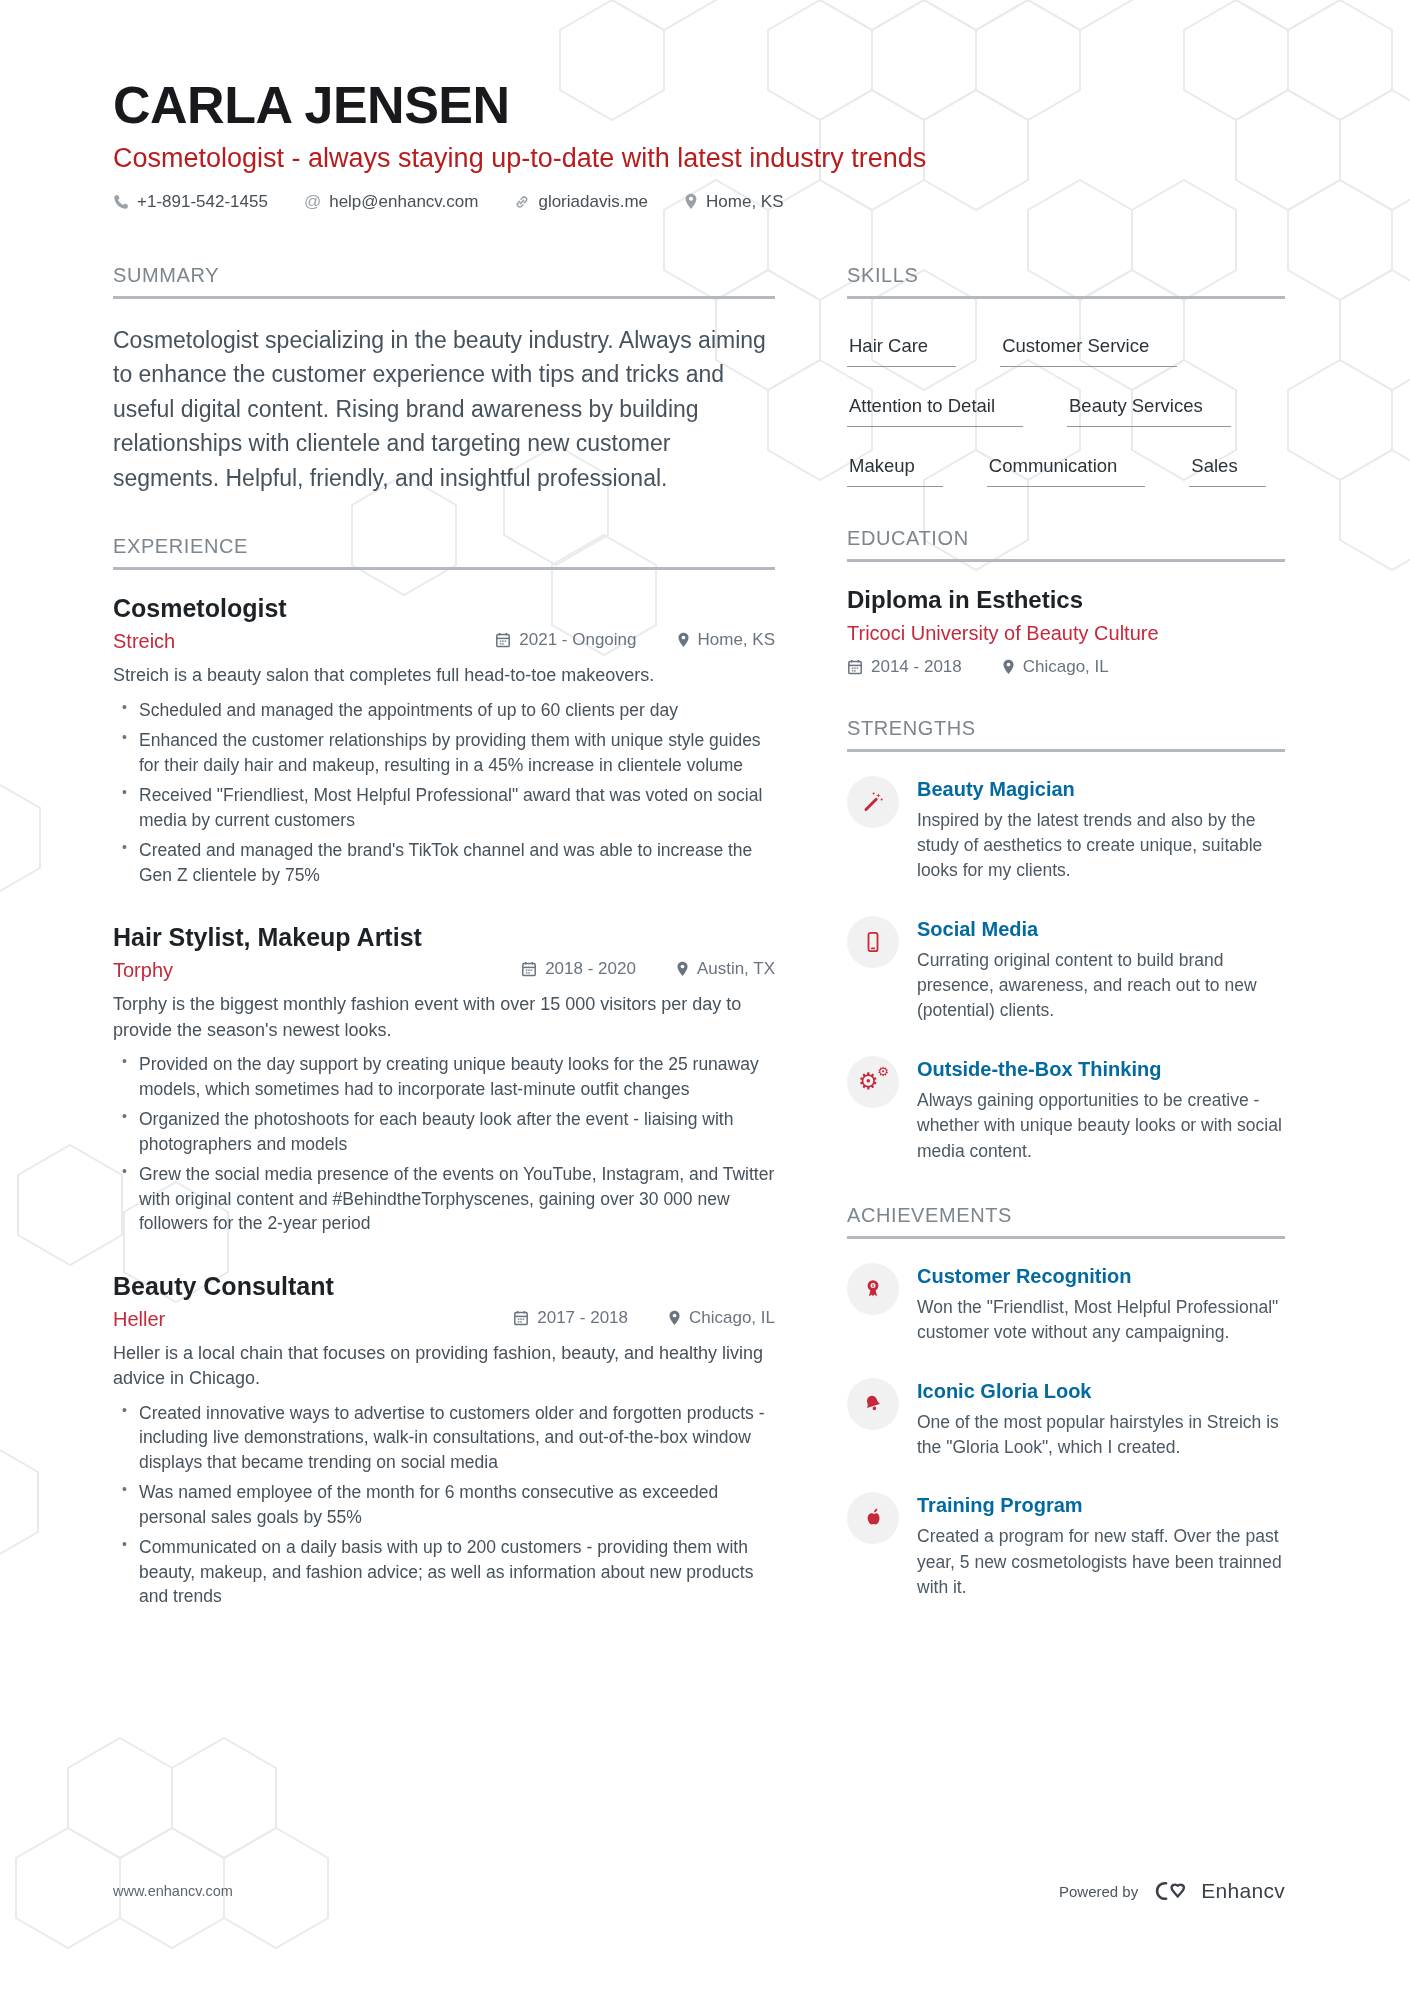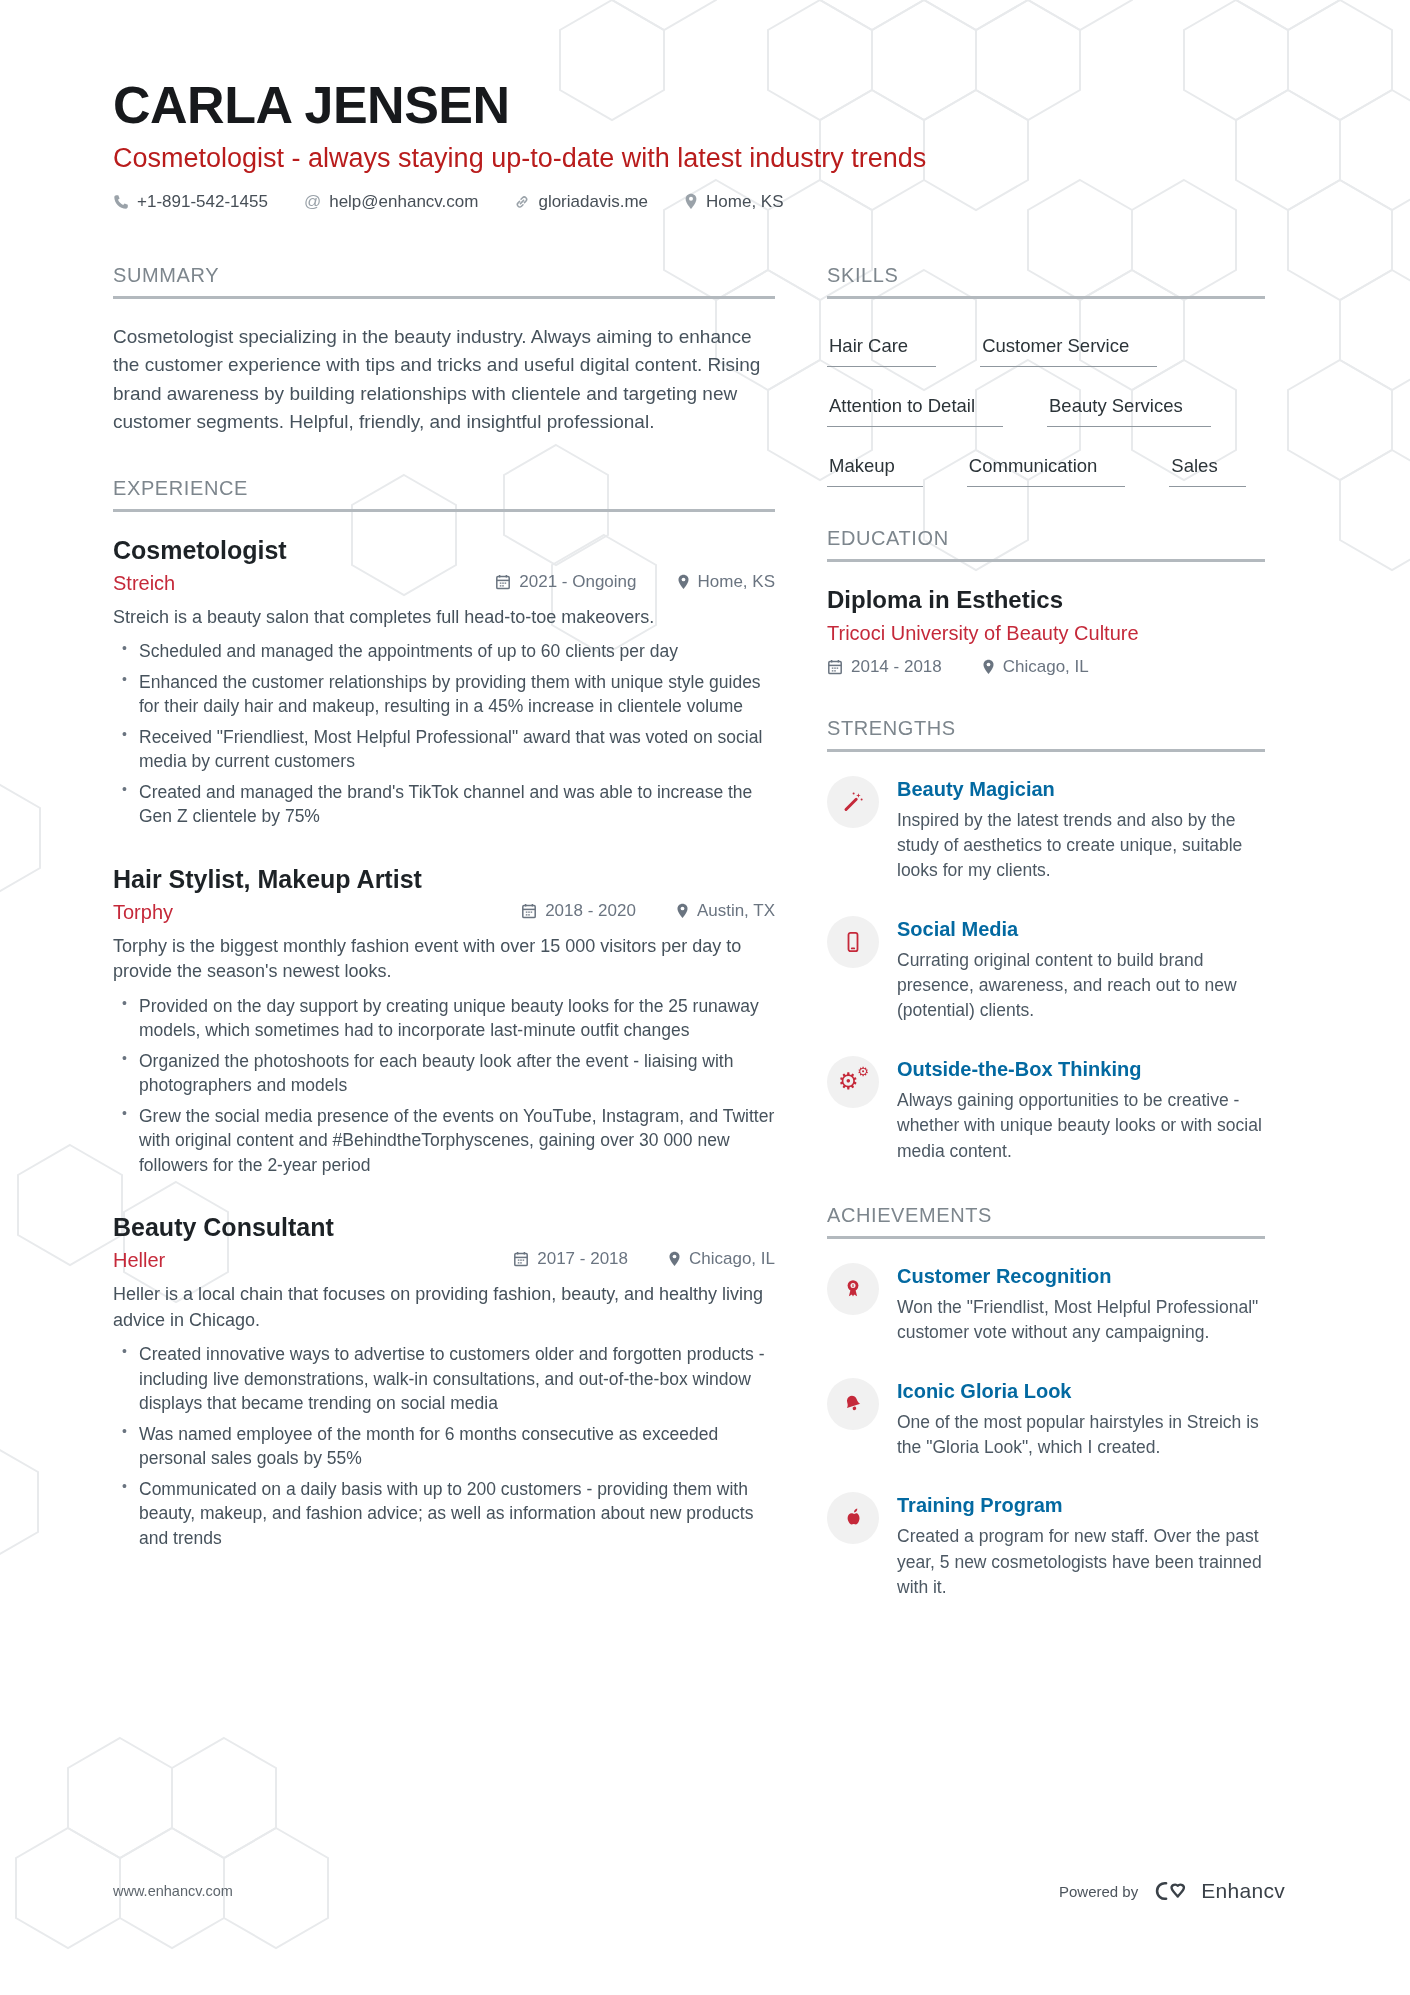--- a/index.html
+++ b/index.html
@@ -13,29 +13,29 @@
 
   
   .name{font-size:52px;line-height:1.05;font-weight:600;color:#17191c;letter-spacing:-0.5px;margin:0;}
   .headline{font-size:27px;color:#b91c1c;margin-top:10px;font-weight:500;}
   .contact{display:flex;align-items:center;gap:36px;margin-top:18px;font-size:17px;color:#474f57;}
   .c-item{display:inline-flex;align-items:center;gap:8px;}
   .c-icon{display:inline-flex;color:#9aa2a9;}
   .at-glyph{font-size:17px;color:#9aa2a9;line-height:1;}
 
   
-  .columns{display:flex;gap:52px;margin-top:52px;}
+  .columns{display:flex;gap:72px;margin-top:52px;}
   .col-left{width:662px;flex:none;}
   .col-right{width:438px;flex:none;}
 
   .section{margin-bottom:40px;}
   .sec-h{font-size:20px;font-weight:400;color:#7d868d;letter-spacing:.6px;
          padding-bottom:9px;border-bottom:3px solid #b3b9be;margin:0 0 24px 0;}
 
-  .summary-text{font-size:19px;line-height:1.5;color:#46525c;}
+  .summary-text{font-size:23px;line-height:1.5;color:#46525c;}
 
   
   .skills-wrap{display:flex;flex-wrap:wrap;column-gap:44px;row-gap:28px;padding-top:12px;}
   .skill{font-size:18.5px;color:#2b3338;padding:0 28px 9px 2px;border-bottom:1px solid #8f979e;white-space:nowrap;}
 
   
   .job{margin-bottom:36px;}
   .job-title{font-size:25px;font-weight:600;color:#1d2226;margin:0;}
   .job-meta-row{display:flex;justify-content:space-between;align-items:baseline;margin-top:7px;}
   .company{font-size:20px;color:#c5293a;}

